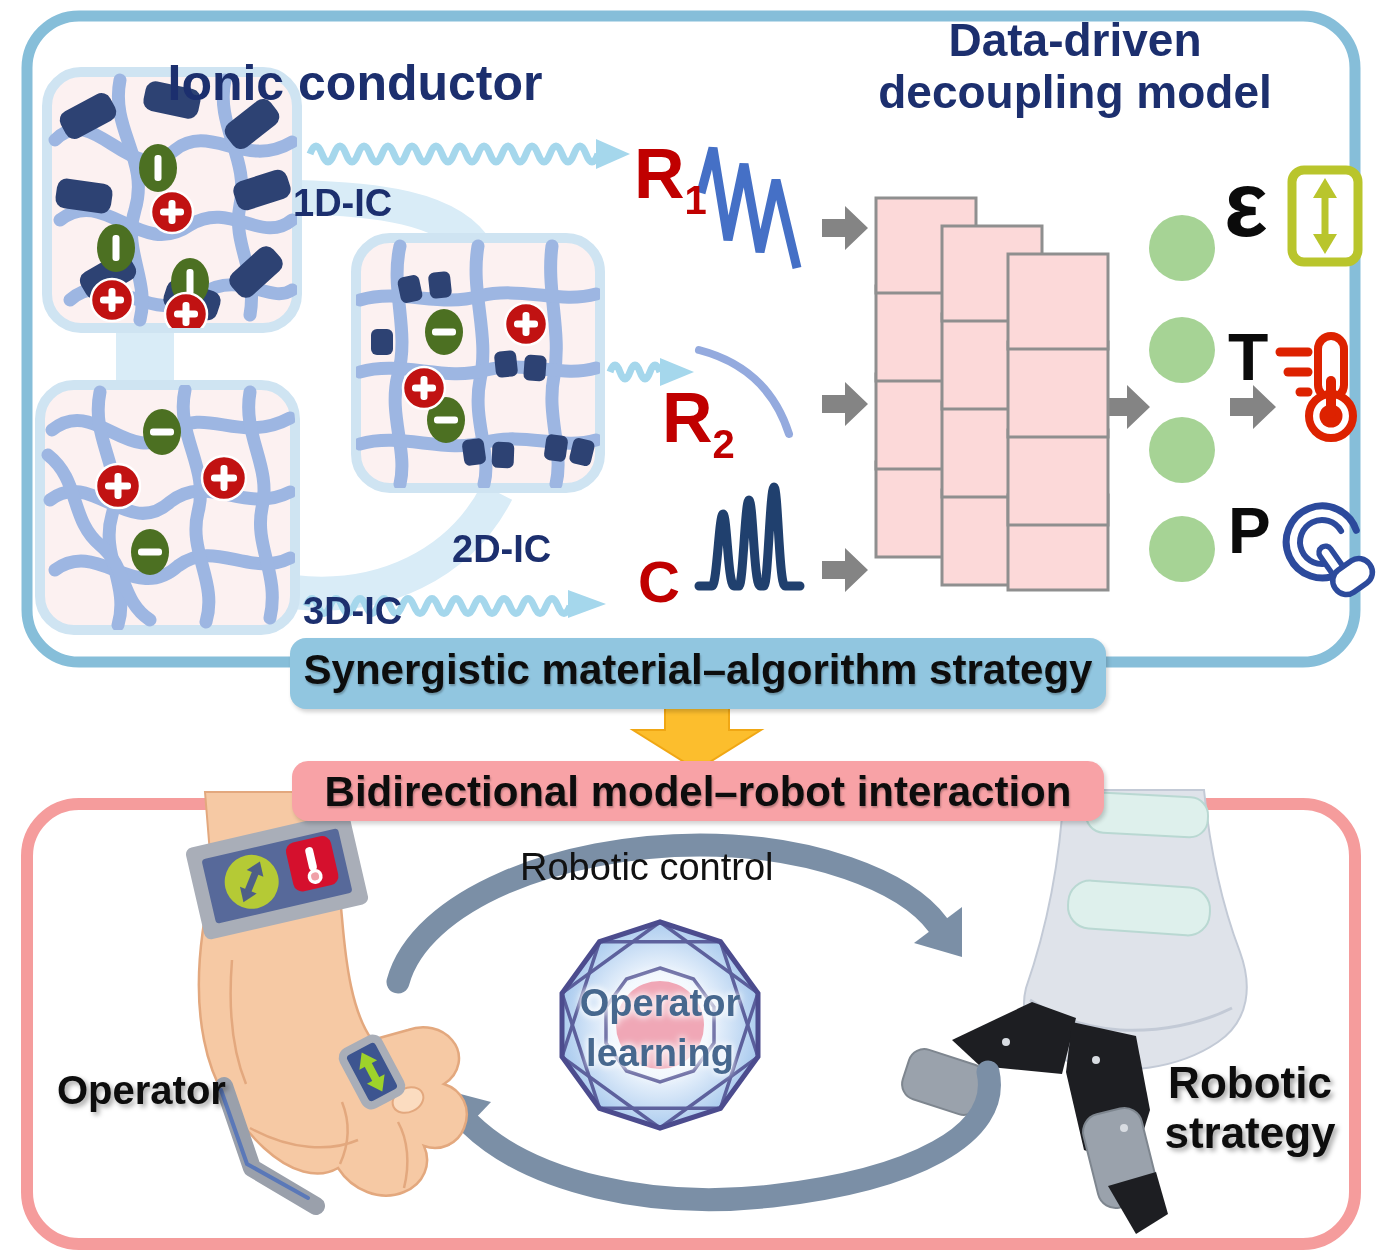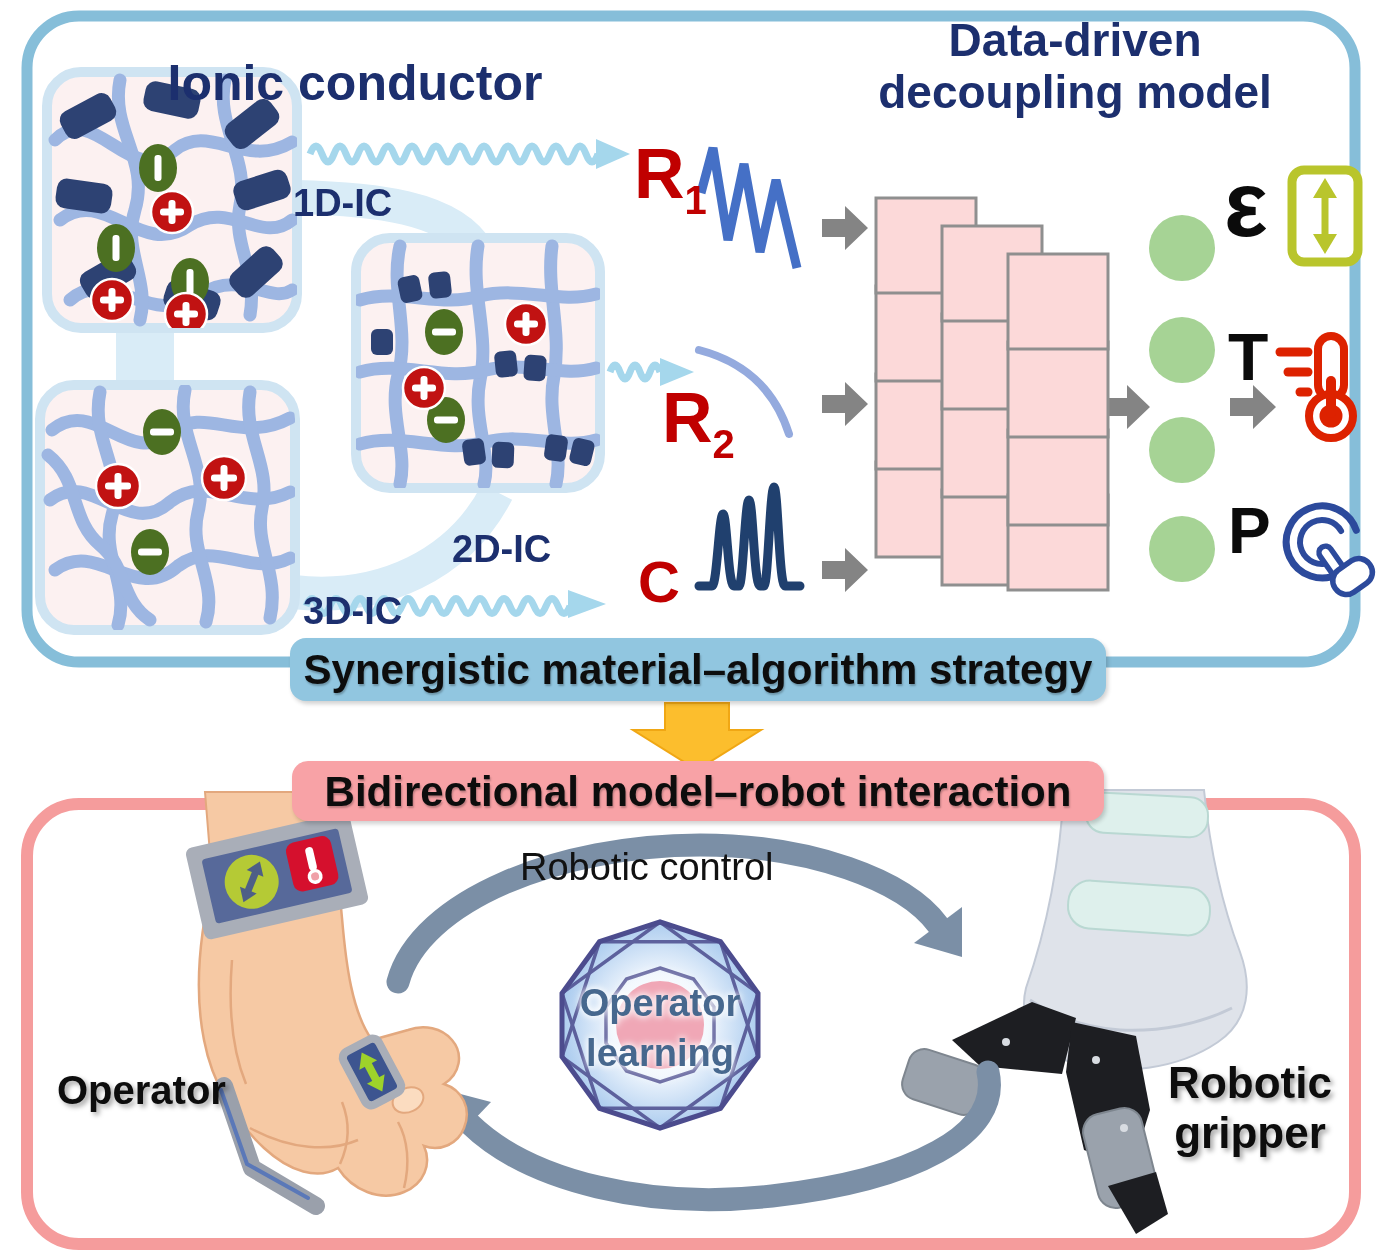--- a/index.html
+++ b/index.html
@@ -10,21 +10,21 @@
   .navy{color:#1c2f6e;}
   .title{font-weight:bold;font-size:50px;text-align:center;}
   .iclabel{font-weight:bold;font-size:38px;color:#1c2f6e;}
   .sig{color:#c00000;font-weight:bold;}
   .sbase{font-size:70px;}
   .ssub{font-size:40px;position:relative;top:16px;}
   .outsym{color:#0b0b0b;font-weight:bold;}
   .banner{border-radius:16px;text-align:center;font-weight:bold;color:#0d0d0d;
           box-shadow:2px 3px 4px rgba(0,0,0,0.18);
           text-shadow:1px 2px 2px rgba(0,0,0,0.25);}
-  .b-strategy{left:290px;top:638px;width:816px;height:63px;line-height:64px;font-size:42px;background:#91c6e0;}
+  .b-strategy{left:290px;top:638px;width:816px;height:71px;line-height:64px;font-size:42px;background:#91c6e0;}
   .b-interact{left:292px;top:761px;width:812px;height:60px;line-height:61px;font-size:42px;background:#f8a2a6;}
   .plain{color:#111;font-size:38px;text-align:left;}
   .shadowed{text-shadow:3px 3px 5px rgba(0,0,0,0.35);}
   .mltext{font-weight:bold;font-size:38px;color:#47688e;text-align:center;line-height:50px;
           text-shadow:0 0 10px #ffffff,0 0 6px #ffffff;}
 </style>
 </head>
 <body>
 
 <div class="canvas">
@@ -384,16 +384,16 @@
 
 <div class="txt" style="left:560px;top:978px;width:200px;">
   <div class="mltext">Operator</div>
   <div class="mltext">learning</div>
 </div>
 
 <div class="txt shadowed" style="left:28px;top:1068px;width:190px;font-size:40px;font-weight:bold;color:#0d0d0d;margin-left:29px;">Operator</div>
 
 <div class="txt" style="left:1150px;top:1058px;width:200px;text-align:center;">
   <div class="shadowed" style="font-size:44px;font-weight:bold;color:#0d0d0d;line-height:50px;">Robotic</div>
-  <div class="shadowed" style="font-size:44px;font-weight:bold;color:#0d0d0d;line-height:50px;">gripper</div>
+  <div class="shadowed" style="font-size:44px;font-weight:bold;color:#0d0d0d;line-height:50px;">strategy</div>
 </div>
 
 </div>
 
 </body></html>

